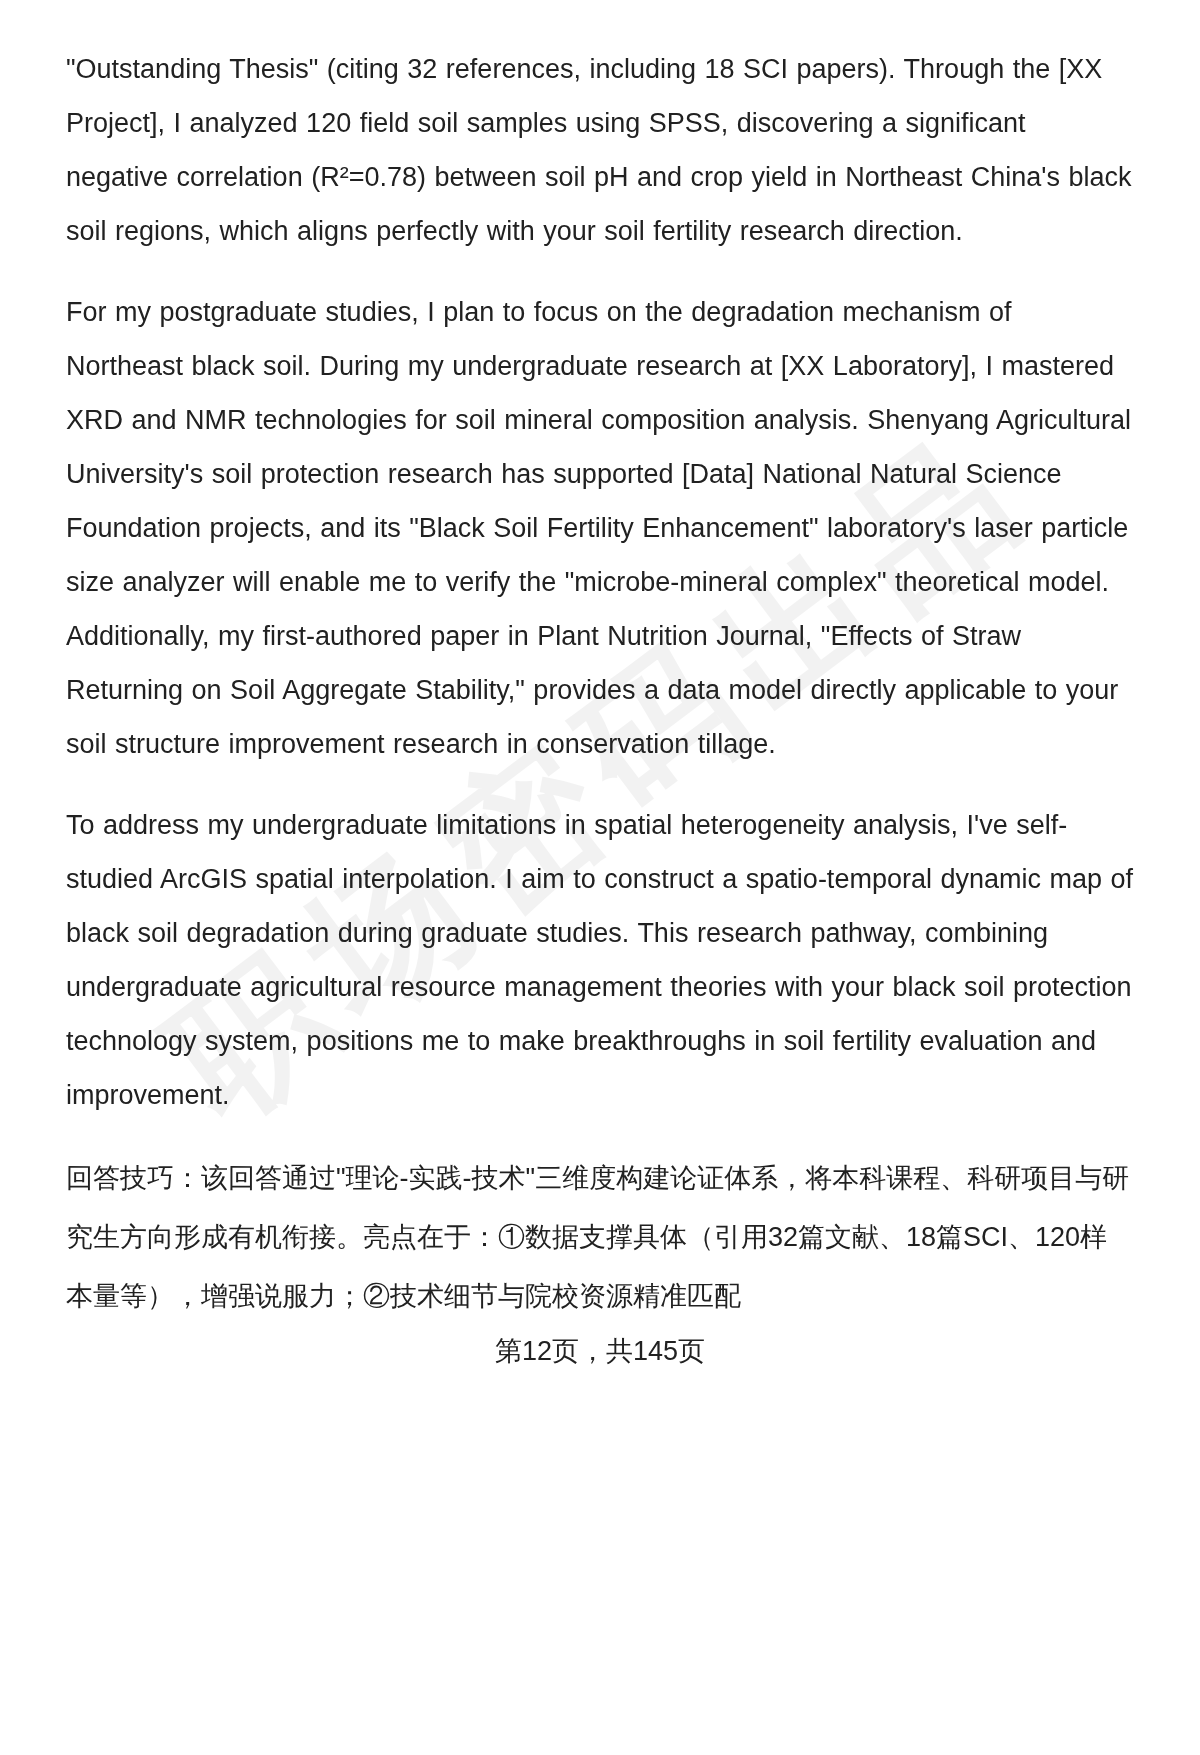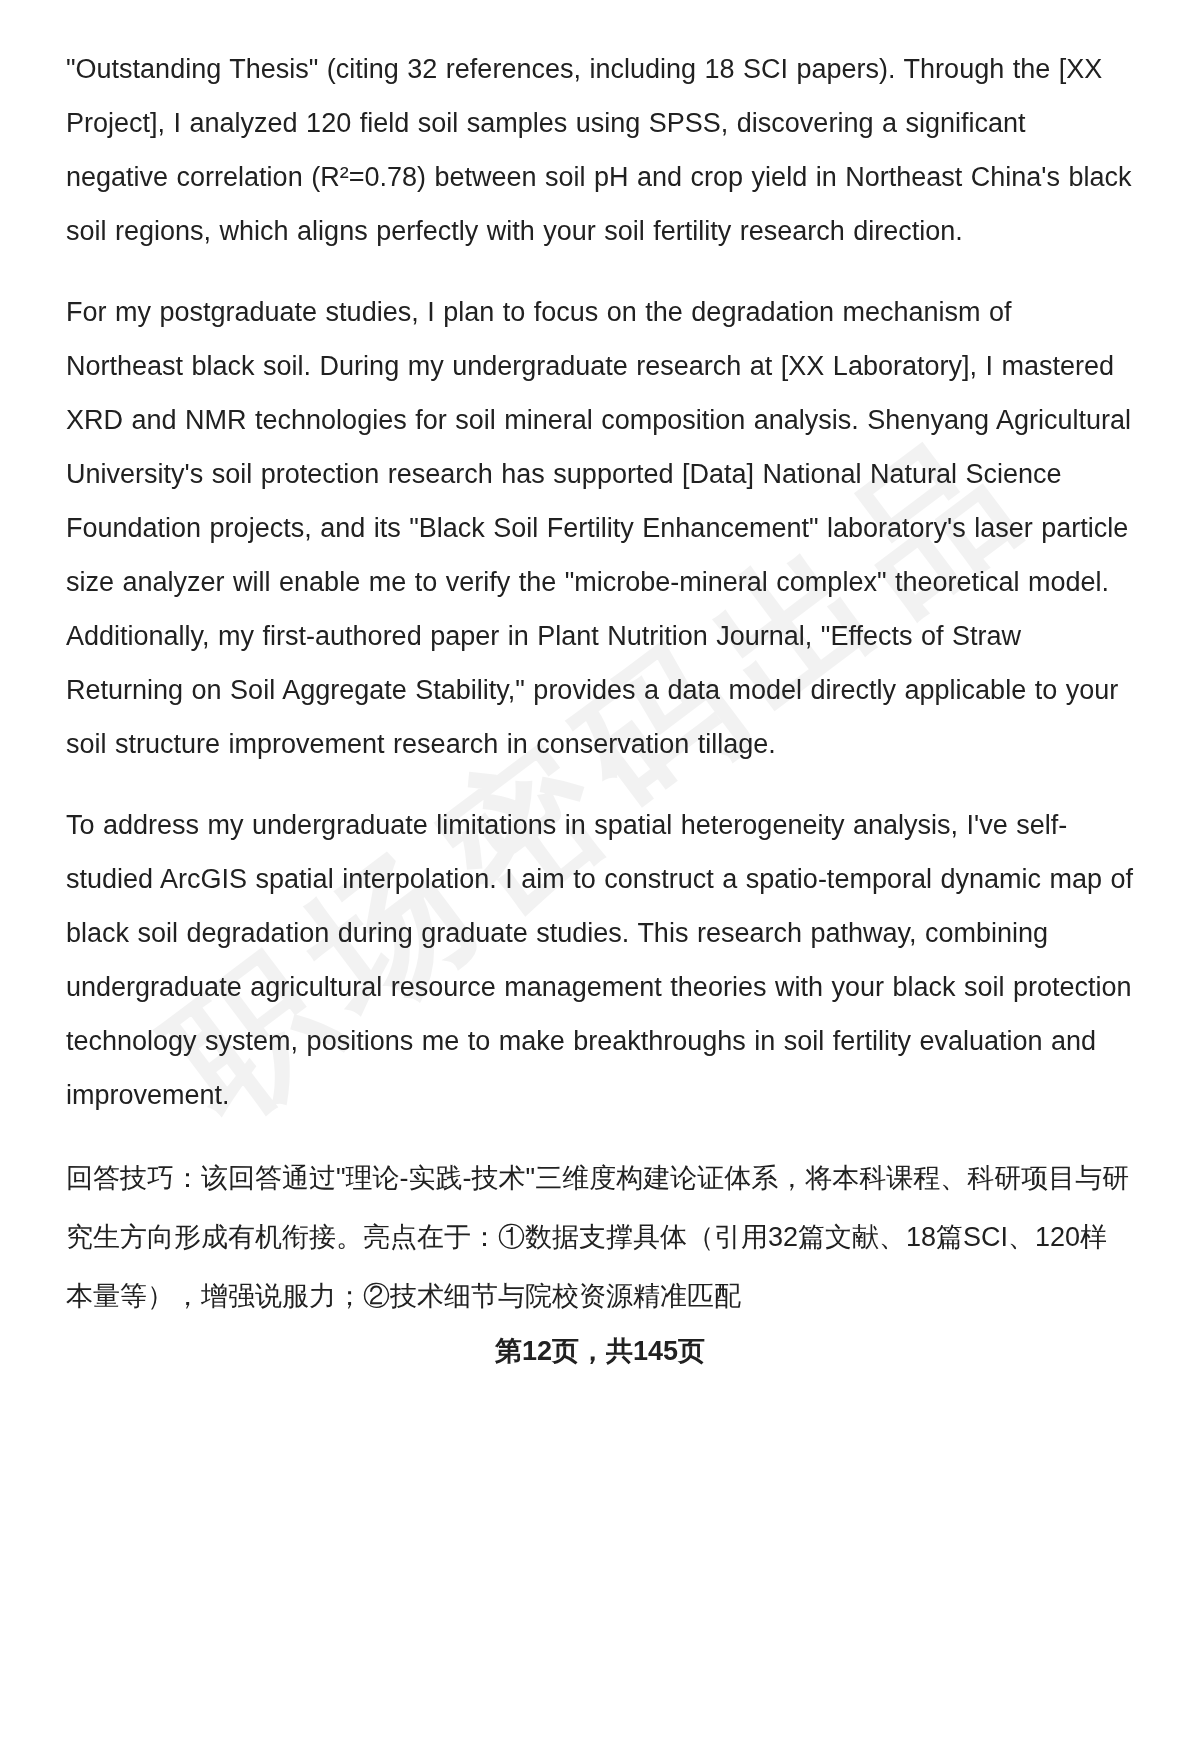--- a/index.html
+++ b/index.html
@@ -35,21 +35,20 @@
     margin-bottom: 2px;
   }
   .footer {
     position: relative;
     z-index: 1;
     text-align: center;
     font-size: 27px;
     line-height: 42px;
     margin-top: 4px;
     color: #212121;
-    font-weight: bold;
   }
   .watermark {
     position: absolute;
     left: 50%;
     top: 775px;
     transform: translate(-50%, -50%) rotate(-37deg);
     transform-origin: center center;
     font-size: 150px;
     font-weight: 700;
     letter-spacing: 20px;

